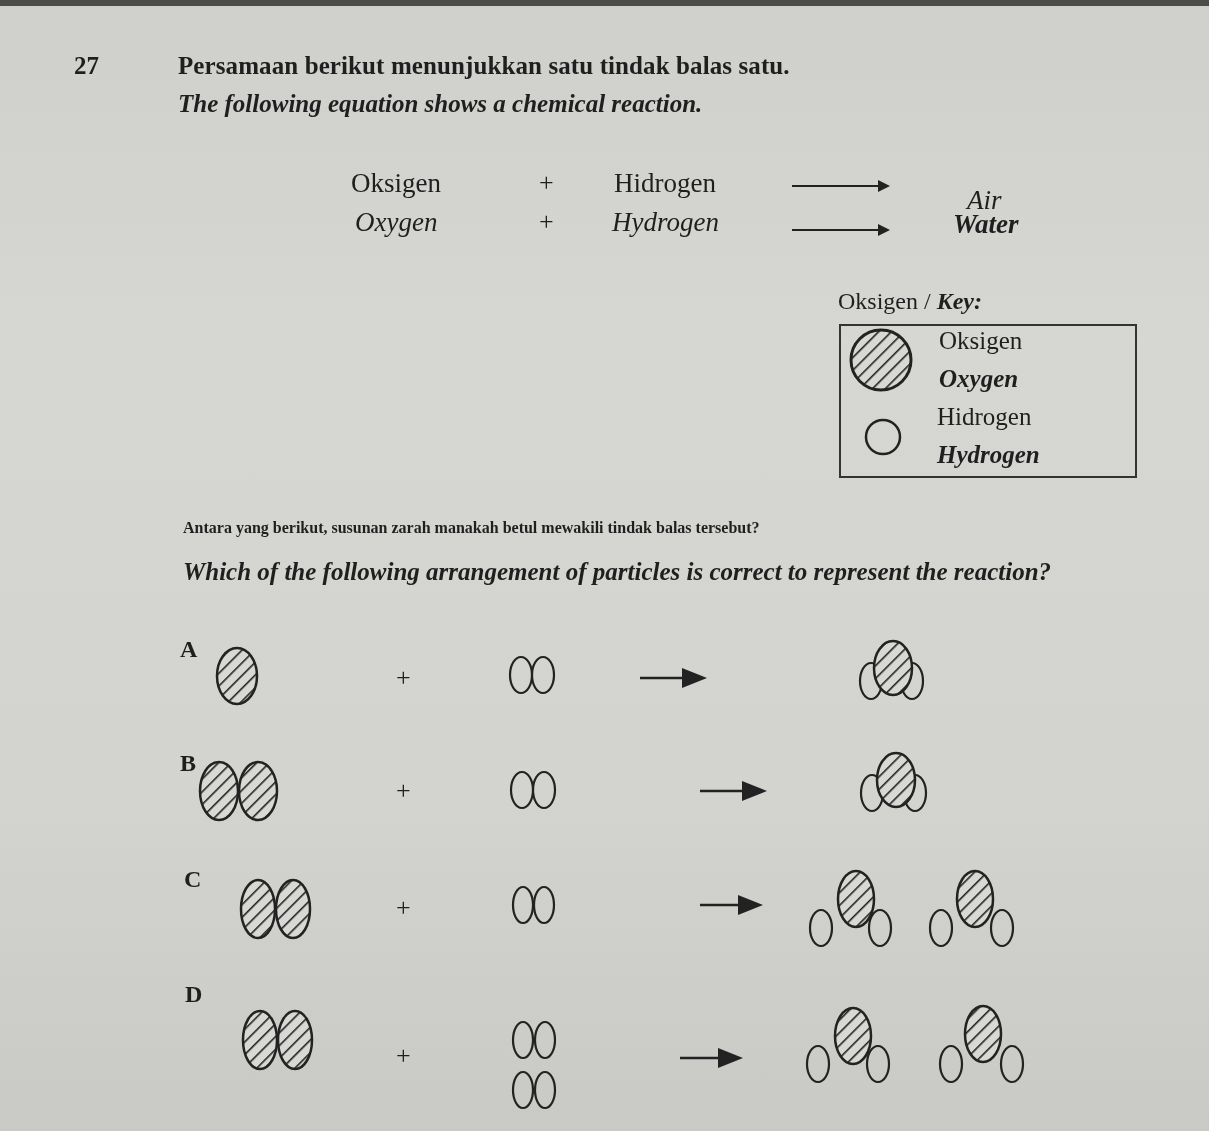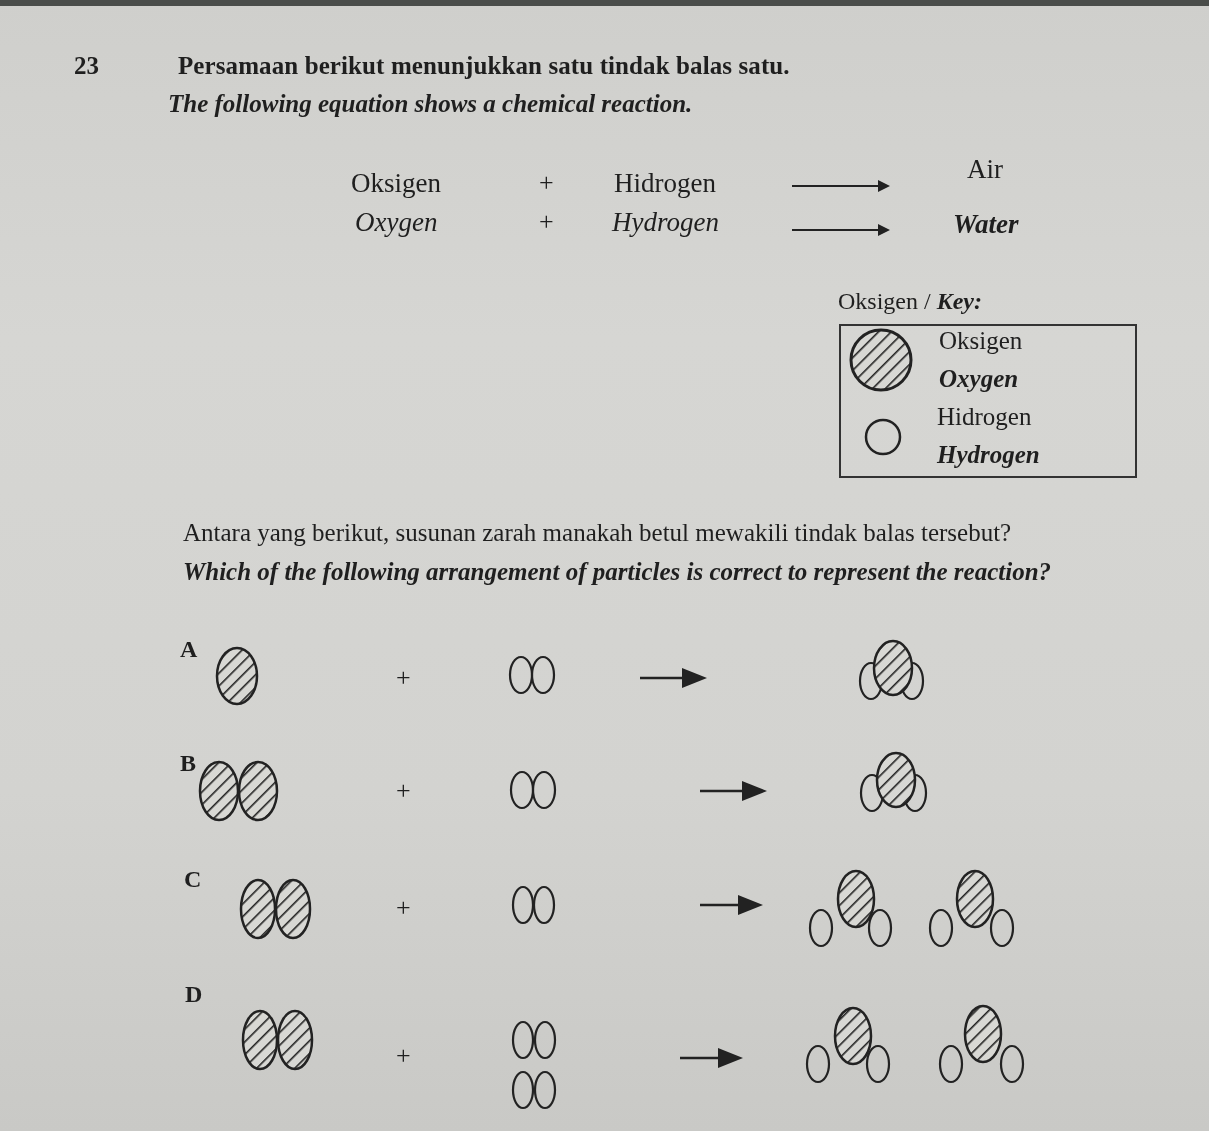--- a/index.html
+++ b/index.html
@@ -7,56 +7,56 @@
     width: 1209px; height: 1131px; overflow: hidden; position: relative;
     background: linear-gradient(180deg, #cfcfcc 0%, #d6d6d3 30%, #d3d3d0 70%, #c9c9c6 100%);
     font-family: "Liberation Serif", "DejaVu Serif", serif;
     color: #1f1f1f;
   }
   .topbar { position: absolute; left: 0; top: 0; width: 1209px; height: 6px; background: #4a4d4a; }
   .abs { position: absolute; }
   .qnum { left: 74px; top: 52px; font-size: 25px; font-weight: bold; }
   .ital { font-style: italic; font-weight: bold; }
   .q-ms { left: 178px; top: 52px; font-size: 25px; font-weight: bold; letter-spacing: 0.1px; }
-  .q-en { left: 168px; top: 90px; font-size: 25px; font-style: italic; font-weight: bold; }
+  .q-en { left: 178px; top: 90px; font-size: 25px; font-style: italic; font-weight: bold; }
 
   .eq { font-size: 27px; }
   .eq-ital { font-style: italic; }
   .plus { font-size: 26px; }
   .arrow { height: 2px; background: #222; }
   .arrow::after {
     content: ""; position: absolute; right: -4px; top: -5px;
     border-left: 12px solid #222; border-top: 6px solid transparent; border-bottom: 6px solid transparent;
   }
 
   .key-title { left: 838px; top: 288px; font-size: 24px; }
   .key-box { left: 839px; top: 324px; width: 298px; height: 154px; border: 2px solid #333; box-sizing: border-box; }
   .key-text { font-size: 25px; }
 
-  .q2-ms { left: 183px; top: 519px; font-size: 25px; font-weight: normal; }
+  .q2-ms { left: 183px; top: 519px; font-size: 16px; font-weight: bold; }
   .q2-en { left: 183px; top: 558px; font-size: 25px; font-weight: bold; font-style: italic; }
 
   .opt-label { font-size: 24px; font-weight: bold; }
   svg.particles { position: absolute; left: 0; top: 0; }
 </style>
 </head>
 <body>
 
 <div class="topbar"></div>
 
-<div class="abs qnum">23</div>
+<div class="abs qnum">27</div>
 <div class="abs q-ms">Persamaan berikut menunjukkan satu tindak balas satu.</div>
 <div class="abs q-en">The following equation shows a chemical reaction.</div>
 
 <div>
   <div class="abs eq" style="left:351px;top:168px;">Oksigen</div>
   <div class="abs plus" style="left:539px;top:168px;">+</div>
   <div class="abs eq" style="left:614px;top:168px;">Hidrogen</div>
   <div class="abs arrow" style="left:792px;top:185px;width:94px;"></div>
-  <div class="abs eq" style="left:967px;top:154px;">Air</div>
+  <div class="abs eq" style="left:967px;top:185px;font-style:italic;">Air</div>
 </div>
 
 <div>
   <div class="abs eq eq-ital" style="left:355px;top:207px;">Oxygen</div>
   <div class="abs plus" style="left:539px;top:207px;">+</div>
   <div class="abs eq eq-ital" style="left:612px;top:207px;">Hydrogen</div>
   <div class="abs arrow" style="left:792px;top:229px;width:94px;"></div>
   <div class="abs eq eq-ital" style="left:953px;top:209px;font-weight:bold;">Water</div>
 </div>
 

